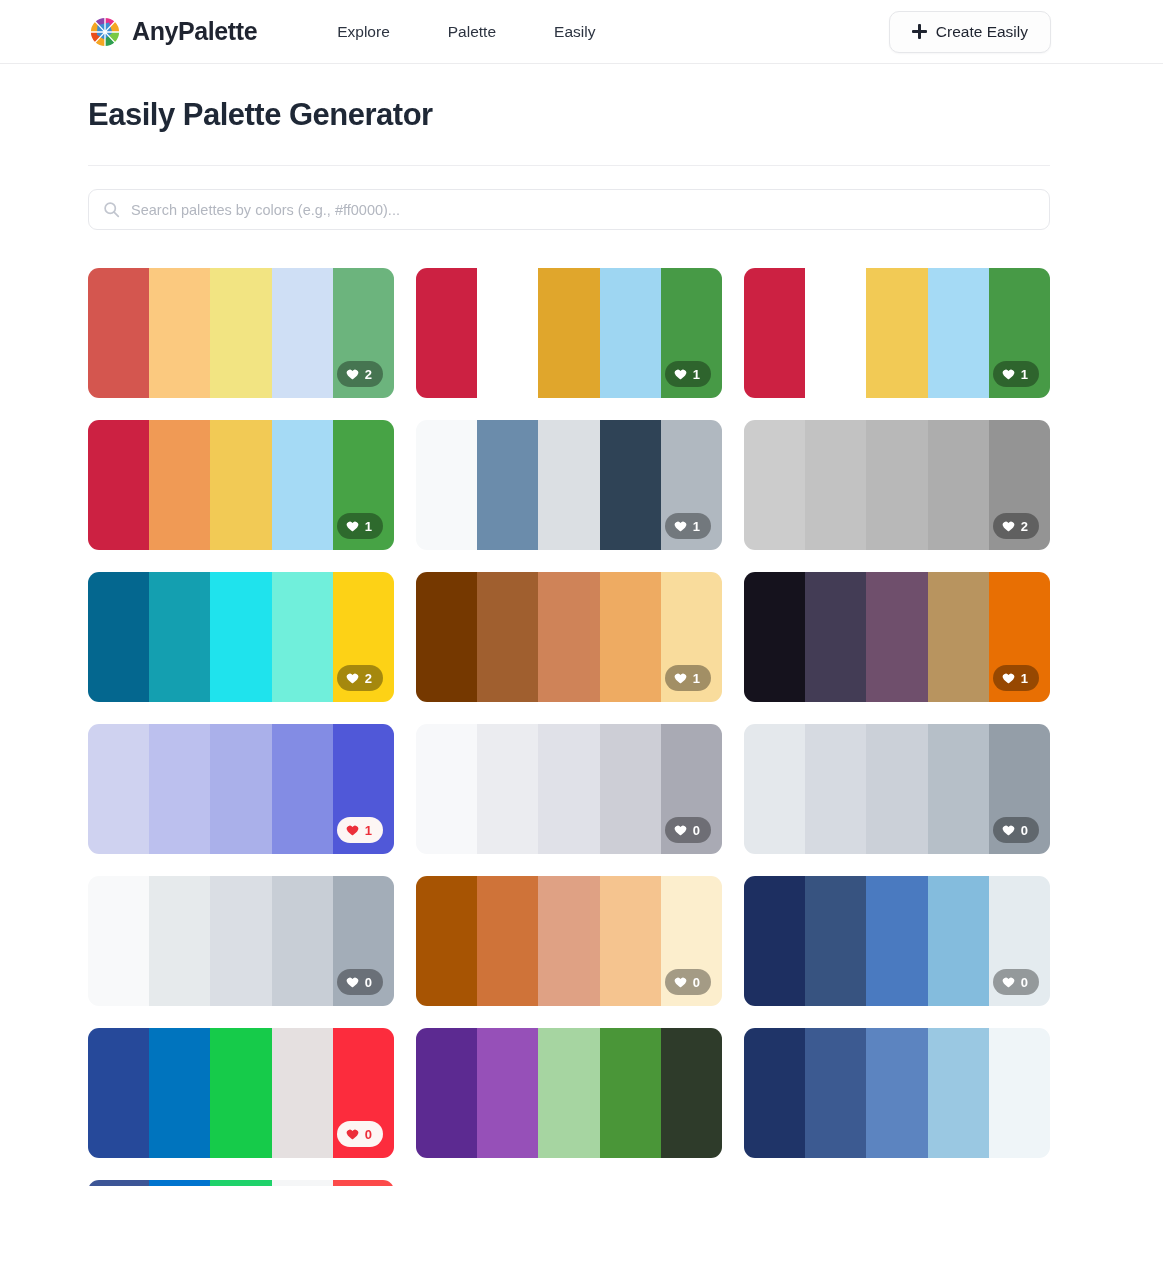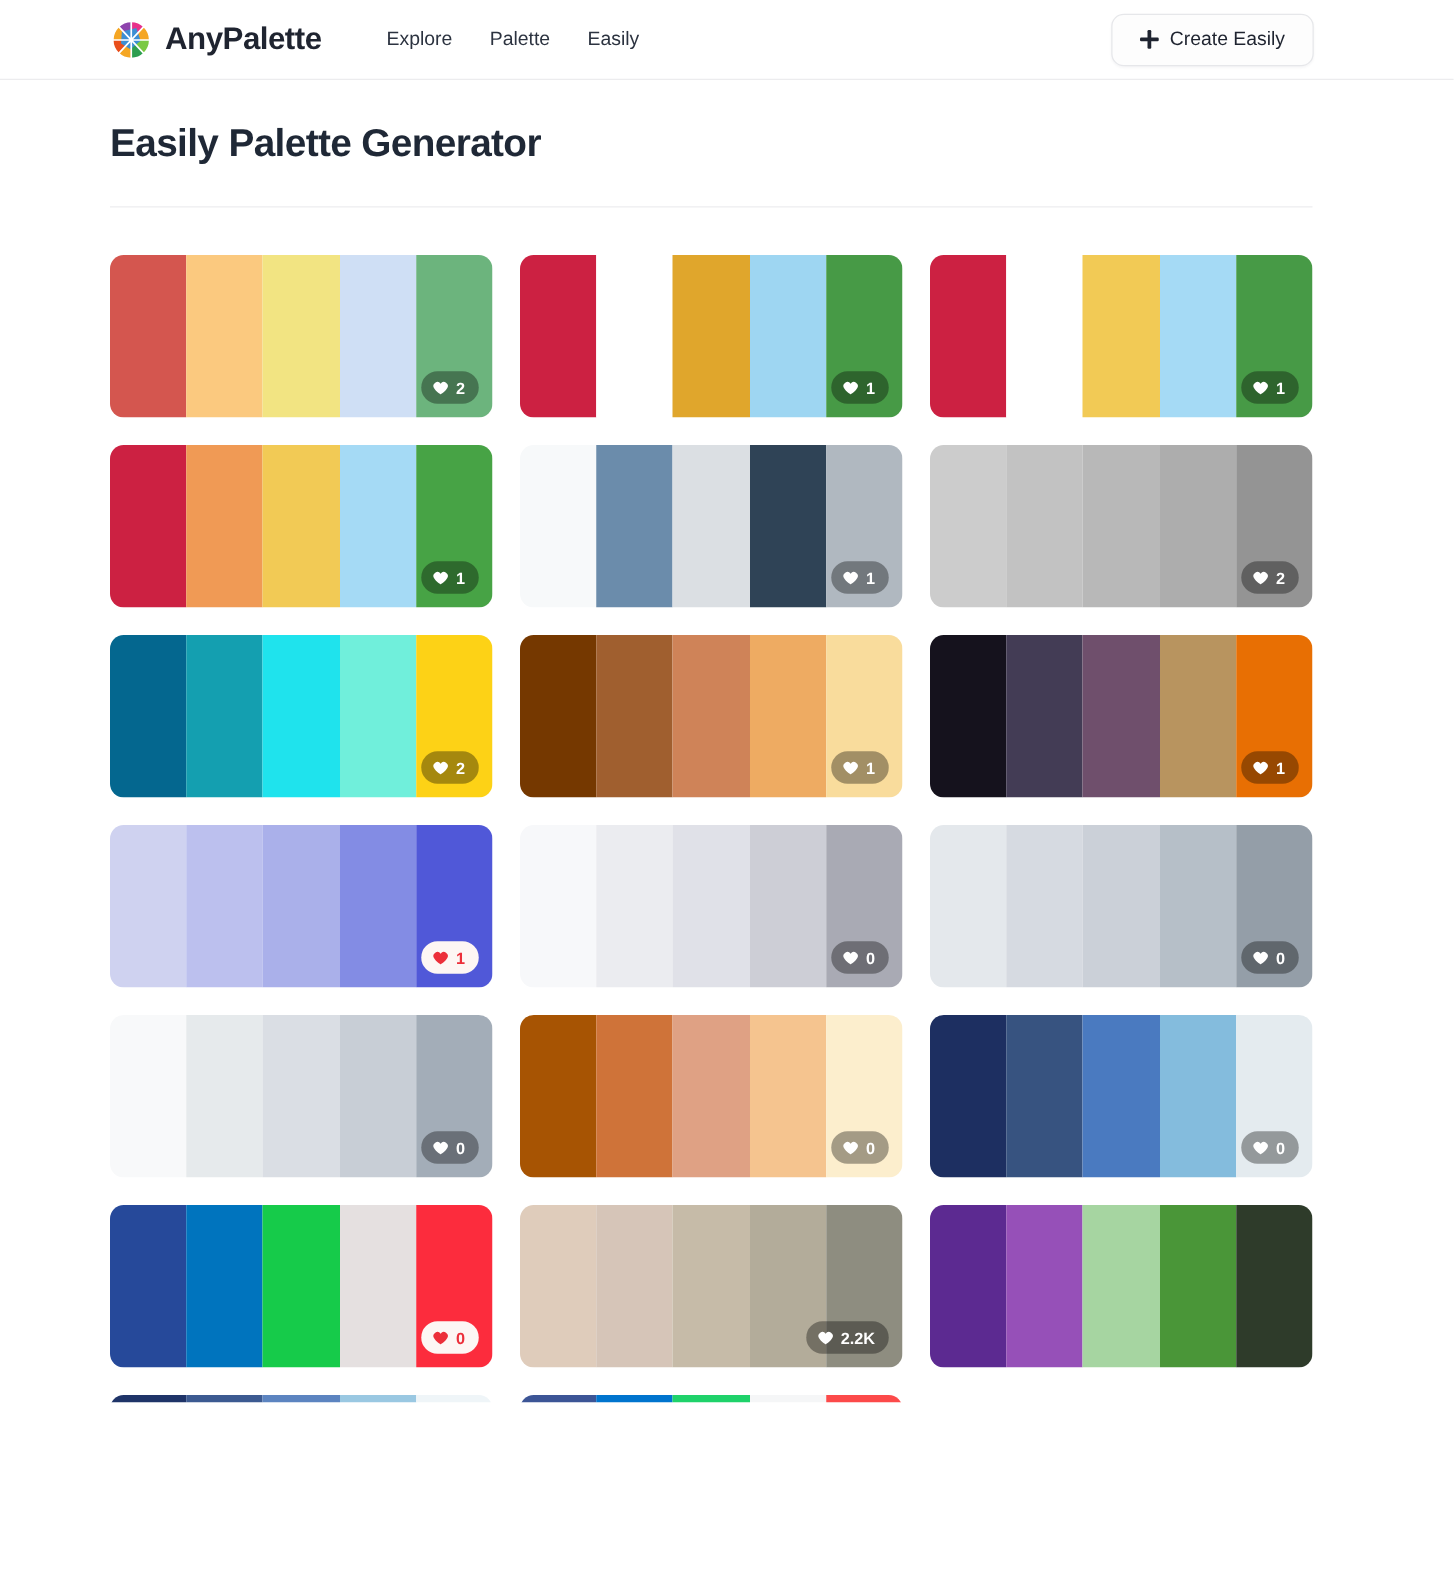--- a/index.html
+++ b/index.html
@@ -32,20 +32,21 @@
     display: flex;
     align-items: center;
     gap: 30px;
     margin-left: 52px;
   }
   .nav-link {
     font-size: 15.5px;
     color: #2c3340;
     text-decoration: none;
     cursor: pointer;
+    margin-left: 28px;
   }
   .nav-spacer { flex: 1; }
   .create-btn {
     display: flex;
     align-items: center;
     gap: 9px;
     height: 42px;
     padding: 0 22px;
     border: 1px solid #e6e7ea;
     border-radius: 10px;
@@ -197,20 +198,27 @@
     <span class="plus-icon"></span>
     <span>Create Easily</span>
   </button>
 </div>
 
 <div class="page">
   <h1 class="page-title">Easily Palette Generator</h1>
   <div class="divider"></div>
 
 
+  <div class="search-wrap">
+    <svg class="search-icon" viewBox="0 0 20 20">
+      <circle cx="8.5" cy="8.5" r="6" fill="none" stroke="#c2c6cf" stroke-width="2"></circle>
+      <line x1="13" y1="13" x2="18" y2="18" stroke="#c2c6cf" stroke-width="2" stroke-linecap="round"></line>
+    </svg>
+    <input class="search-input" type="text" placeholder="Search palettes by colors (e.g., #ff0000)..." style="">
+  </div>
 
   <div class="grid" id="palette-grid">
       <div class="palette-card">
         <div class="swatch" title="#d4564f" style="background: rgb(212, 86, 79);"></div>
         <div class="swatch" title="#fbc97f" style="background: rgb(251, 201, 127);"></div>
         <div class="swatch" title="#f2e482" style="background: rgb(242, 228, 130);"></div>
         <div class="swatch" title="#cfdff5" style="background: rgb(207, 223, 245);"></div>
         <div class="swatch" title="#6cb47d" style="background: rgb(108, 180, 125);"></div>
         <div class="like-badge">
           <svg class="heart" viewBox="0 0 24 24">
@@ -408,33 +416,20 @@
         <div class="swatch" title="#e5e0e0" style="background: rgb(229, 224, 224);"></div>
         <div class="swatch" title="#fc2c3d" style="background: rgb(252, 44, 61);"></div>
         <div class="like-badge liked">
           <svg class="heart" viewBox="0 0 24 24">
             <path d="M12 21s-7.5-4.7-9.6-9A5.6 5.6 0 0 1 12 5.6 5.6 5.6 0 0 1 21.6 12c-2.1 4.3-9.6 9-9.6 9z" fill="currentColor"></path>
           </svg>
           <span>0</span>
         </div>
       </div>
       <div class="palette-card">
-        <div class="swatch" title="#dfccbb" style="background: rgb(223, 204, 187);"></div>
-        <div class="swatch" title="#d6c5b8" style="background: rgb(214, 197, 184);"></div>
-        <div class="swatch" title="#c6bba8" style="background: rgb(198, 187, 168);"></div>
-        <div class="swatch" title="#b3ac9a" style="background: rgb(179, 172, 154);"></div>
-        <div class="swatch" title="#8e8d80" style="background: rgb(142, 141, 128);"></div>
-        <div class="like-badge">
-          <svg class="heart" viewBox="0 0 24 24">
-            <path d="M12 21s-7.5-4.7-9.6-9A5.6 5.6 0 0 1 12 5.6 5.6 5.6 0 0 1 21.6 12c-2.1 4.3-9.6 9-9.6 9z" fill="currentColor"></path>
-          </svg>
-          <span>2.2K</span>
-        </div>
-      </div>
-      <div class="palette-card">
         <div class="swatch" title="#5c2a91" style="background: rgb(92, 42, 145);"></div>
         <div class="swatch" title="#9650b8" style="background: rgb(150, 80, 184);"></div>
         <div class="swatch" title="#a6d5a1" style="background: rgb(166, 213, 161);"></div>
         <div class="swatch" title="#4a9638" style="background: rgb(74, 150, 56);"></div>
         <div class="swatch" title="#2e3b2a" style="background: rgb(46, 59, 42);"></div>
       </div>
       <div class="palette-card">
         <div class="swatch" title="#1f3468" style="background: rgb(31, 52, 104);"></div>
         <div class="swatch" title="#3c5a91" style="background: rgb(60, 90, 145);"></div>
         <div class="swatch" title="#5c84c0" style="background: rgb(92, 132, 192);"></div>

